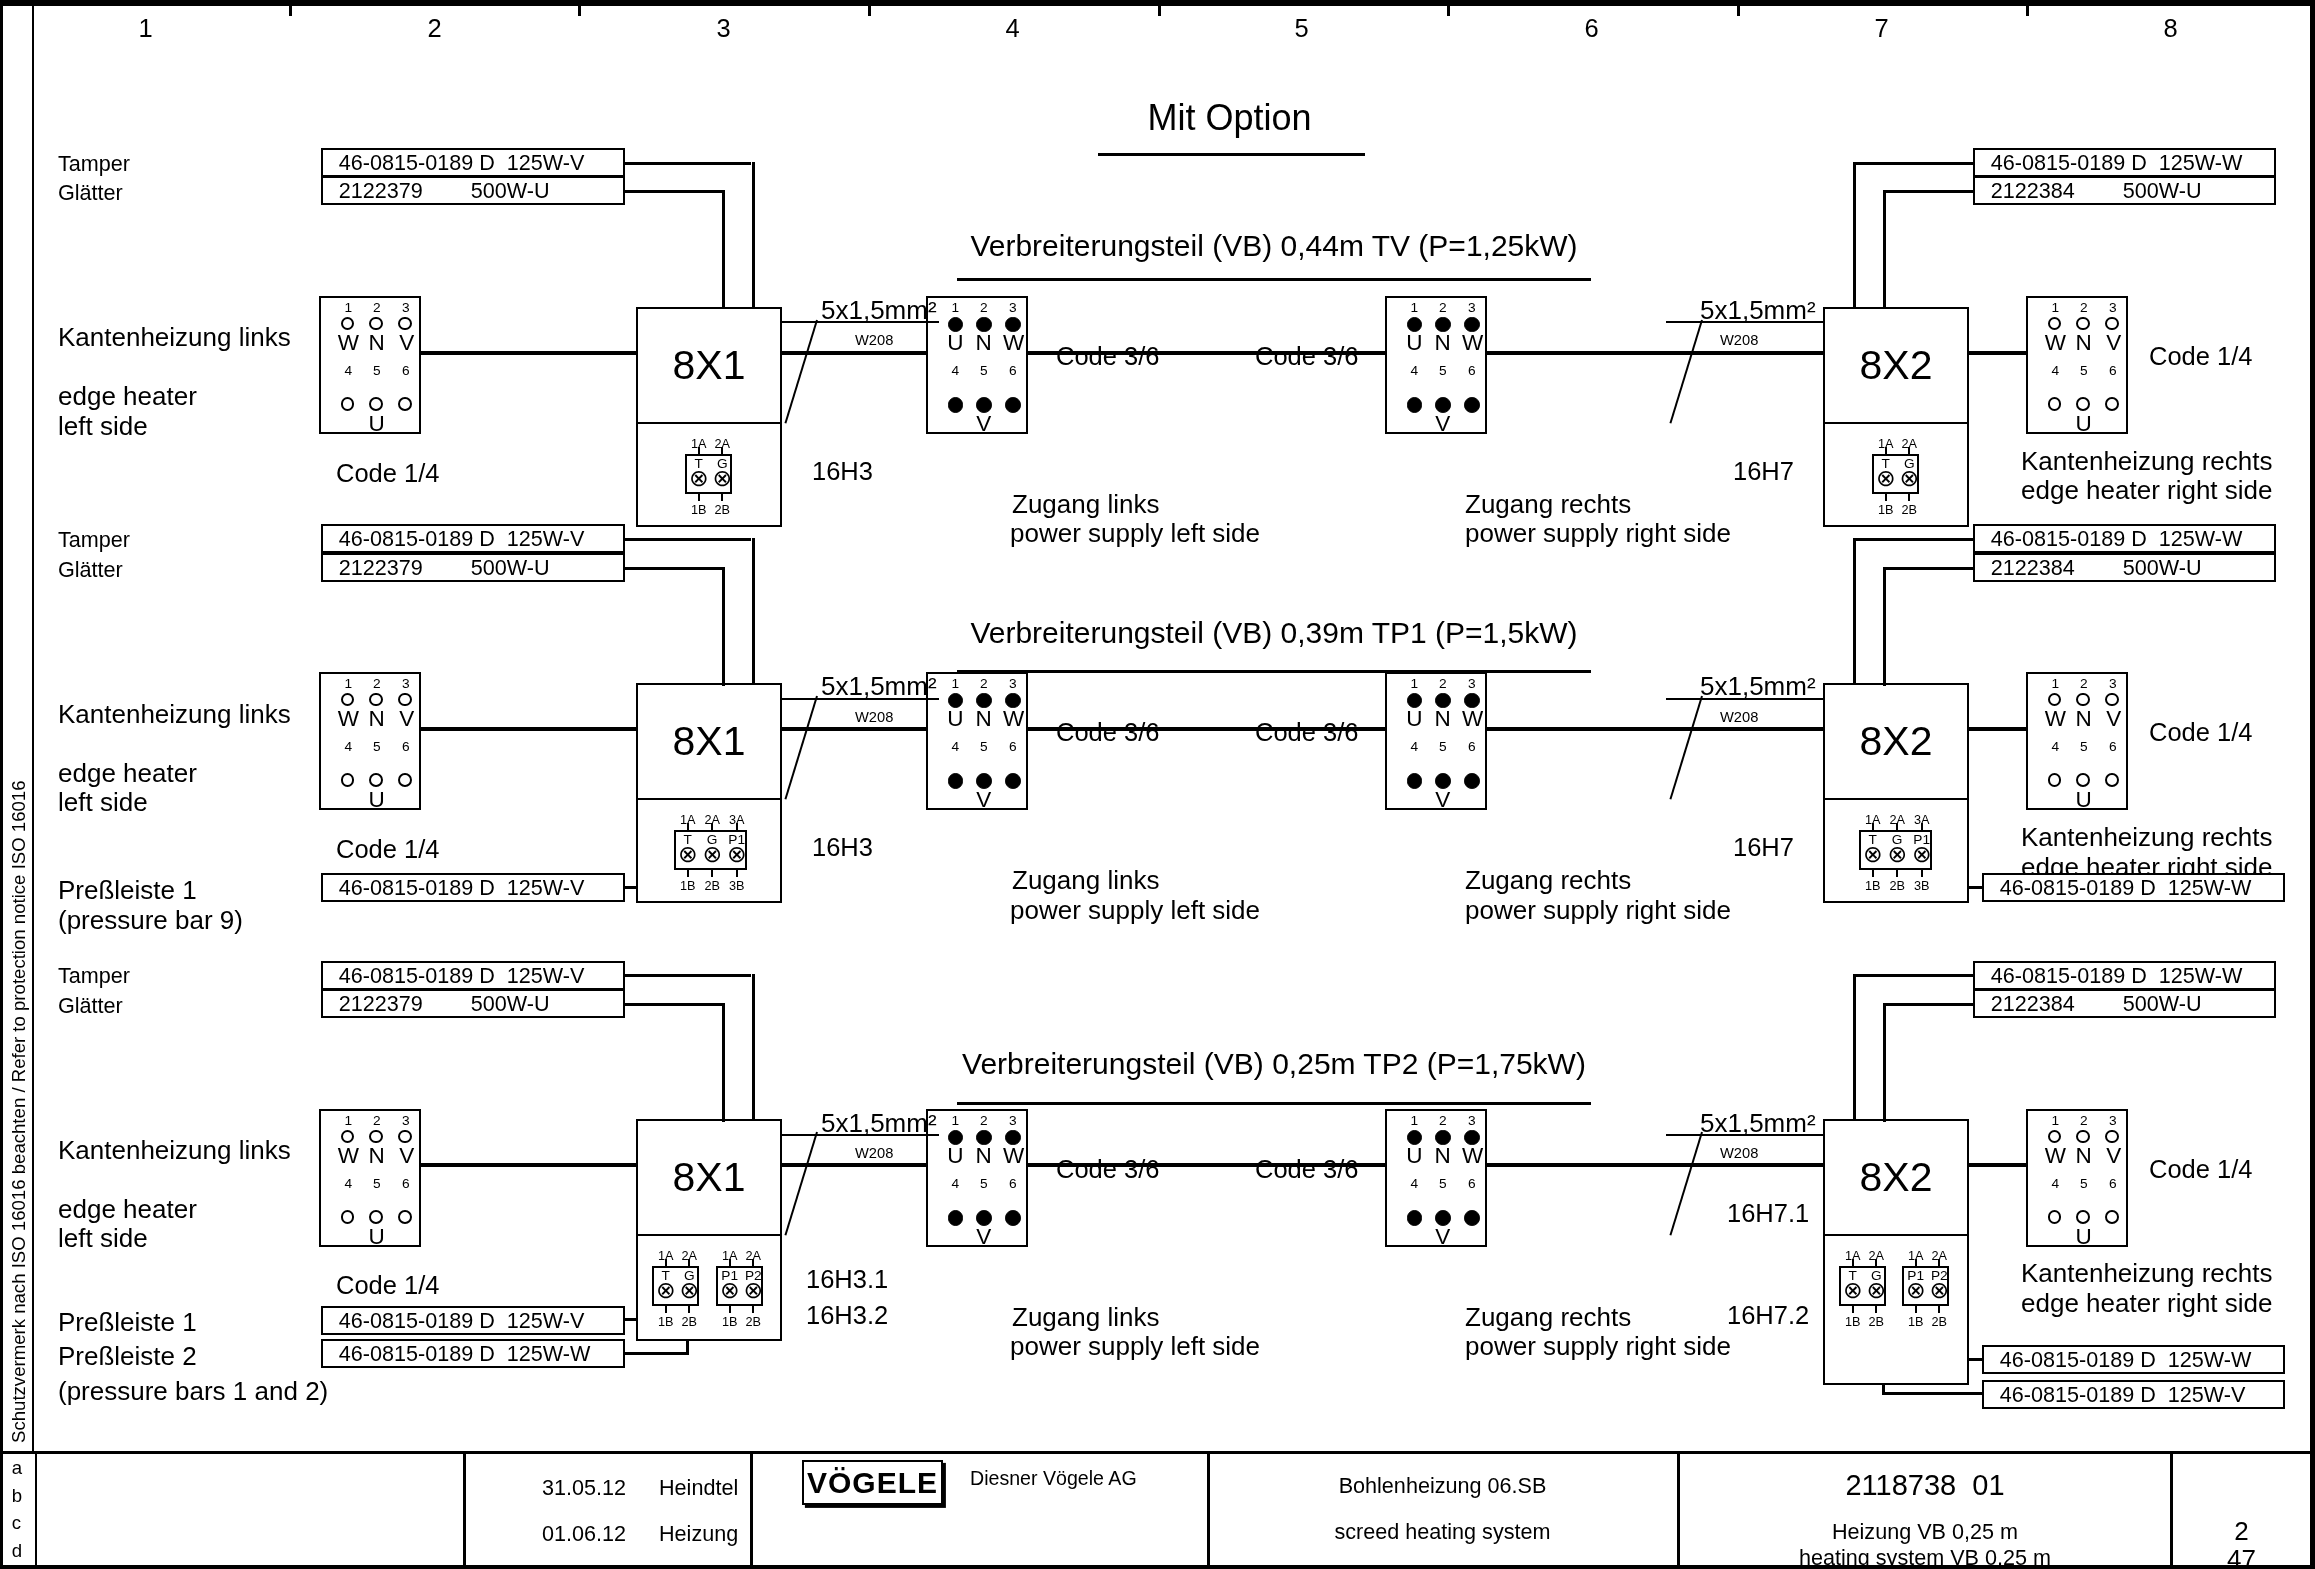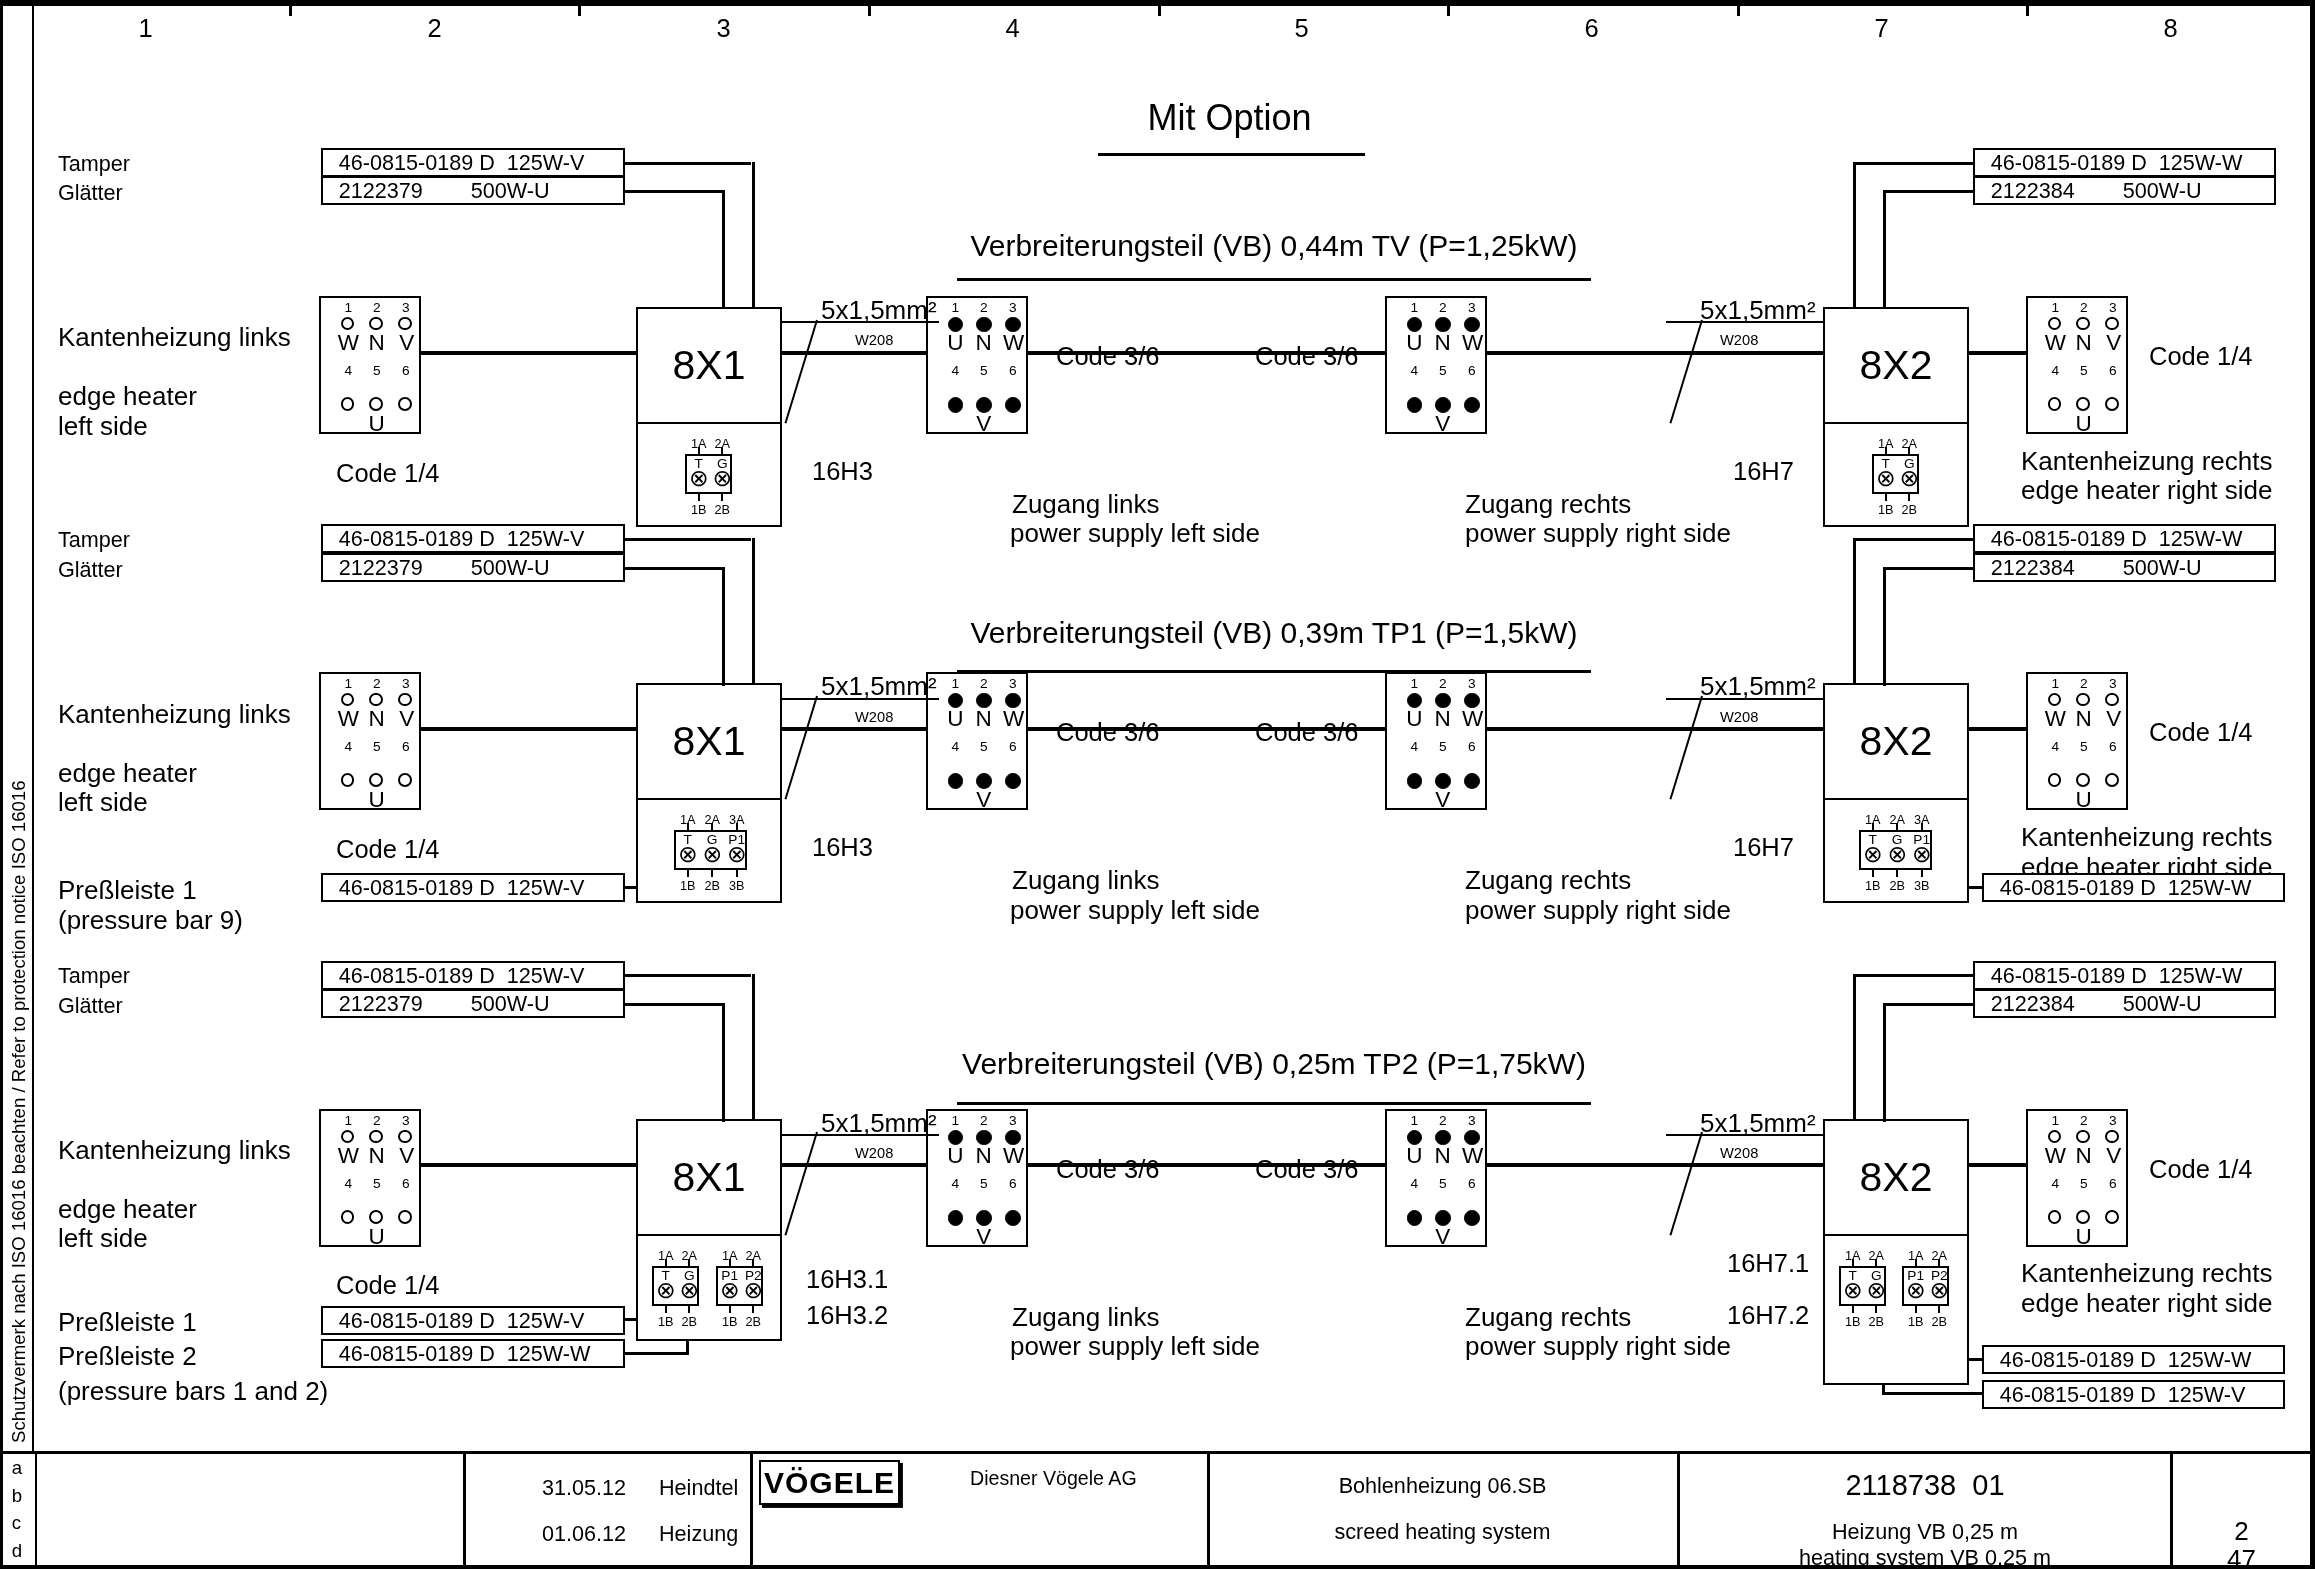--- a/index.html
+++ b/index.html
@@ -550,21 +550,21 @@
       <span class="tgl" style="position: absolute; left: -2px; top: 47px; width: 27.4px;">1B</span>
       <span class="tgl" style="position: absolute; left: 21.6px; top: -18.6px; width: 27.4px;">2A</span>
       <span class="" style="position: absolute; left: 34px; top: -8.8px; width: 2px; height: 8.8px; background: rgb(0, 0, 0);"></span>
       <span class="tgn" style="position: absolute; left: 21.6px; top: 0px; width: 27.4px;">P2</span>
       <span class="ox" style="position: absolute; left: 23.5px; top: 10.8px; width: 23.5px;">⊗</span>
       <span class="" style="position: absolute; left: 34px; top: 36px; width: 2px; height: 8.8px; background: rgb(0, 0, 0);"></span>
       <span class="tgl" style="position: absolute; left: 21.6px; top: 47px; width: 27.4px;">2B</span>
     </div>
   <div class="t f26" style="left:806px;top:1265px">16H3.1</div>
   <div class="t f26" style="left:806px;top:1301px">16H3.2</div>
-  <div class="t f26" style="left:1727px;top:1249px">16H7.1</div>
+  <div class="t f26" style="left:1727px;top:1199px">16H7.1</div>
   <div class="t f26" style="left:1727px;top:1301px">16H7.2</div>
 
   <div class="t f24" style="left:821px;top:1109px">5x1,5mm²</div>
   <div class="t f15" style="left:855px;top:1145px">W208</div>
   <div class="t f24" style="left:1700px;top:1109px">5x1,5mm²</div>
   <div class="t f15" style="left:1720px;top:1145px">W208</div>
 
   <div class="t f24" style="left:1012px;top:1303px">Zugang links</div>
   <div class="t f24" style="left:1010px;top:1332px">power supply left side</div>
   <div class="t f24" style="left:1465px;top:1303px">Zugang rechts</div>
@@ -617,21 +617,21 @@
   <div class="t f19" style="left:11.8px;top:1458px">a</div>
   <div class="t f19" style="left:11.8px;top:1486px">b</div>
   <div class="t f19" style="left:11.8px;top:1513px">c</div>
   <div class="t f19" style="left:11.8px;top:1541px">d</div>
 
   <div class="t f22" style="left:542px;top:1476px">31.05.12</div>
   <div class="t f22" style="left:659px;top:1476px">Heindtel</div>
   <div class="t f22" style="left:542px;top:1522px">01.06.12</div>
   <div class="t f22" style="left:659px;top:1522px">Heizung</div>
 
-  <div class="logo" style="left:759px;top:1460px;width:137px;height:41px">VÖGELE</div>
+  <div class="logo" style="left:802px;top:1460px;width:137px;height:41px">VÖGELE</div>
   <div class="t f20" style="left:970px;top:1468px">Diesner Vögele AG</div>
 
   <div class="t f22 ctr" style="left:1210px;top:1474px;width:465px">Bohlenheizung 06.SB</div>
   <div class="t f22 ctr" style="left:1210px;top:1520px;width:465px">screed heating system</div>
 
   <div class="t f30 ctr" style="left:1680px;top:1470px;width:490px">2118738  01</div>
   <div class="t f22 ctr" style="left:1680px;top:1520px;width:490px">Heizung VB 0,25 m</div>
   <div class="t f22 ctr" style="left:1680px;top:1546px;width:490px">heating system VB 0,25 m</div>
 
   <div class="t f24 ctr" style="left:2173px;top:1517px;width:137px">2</div>

